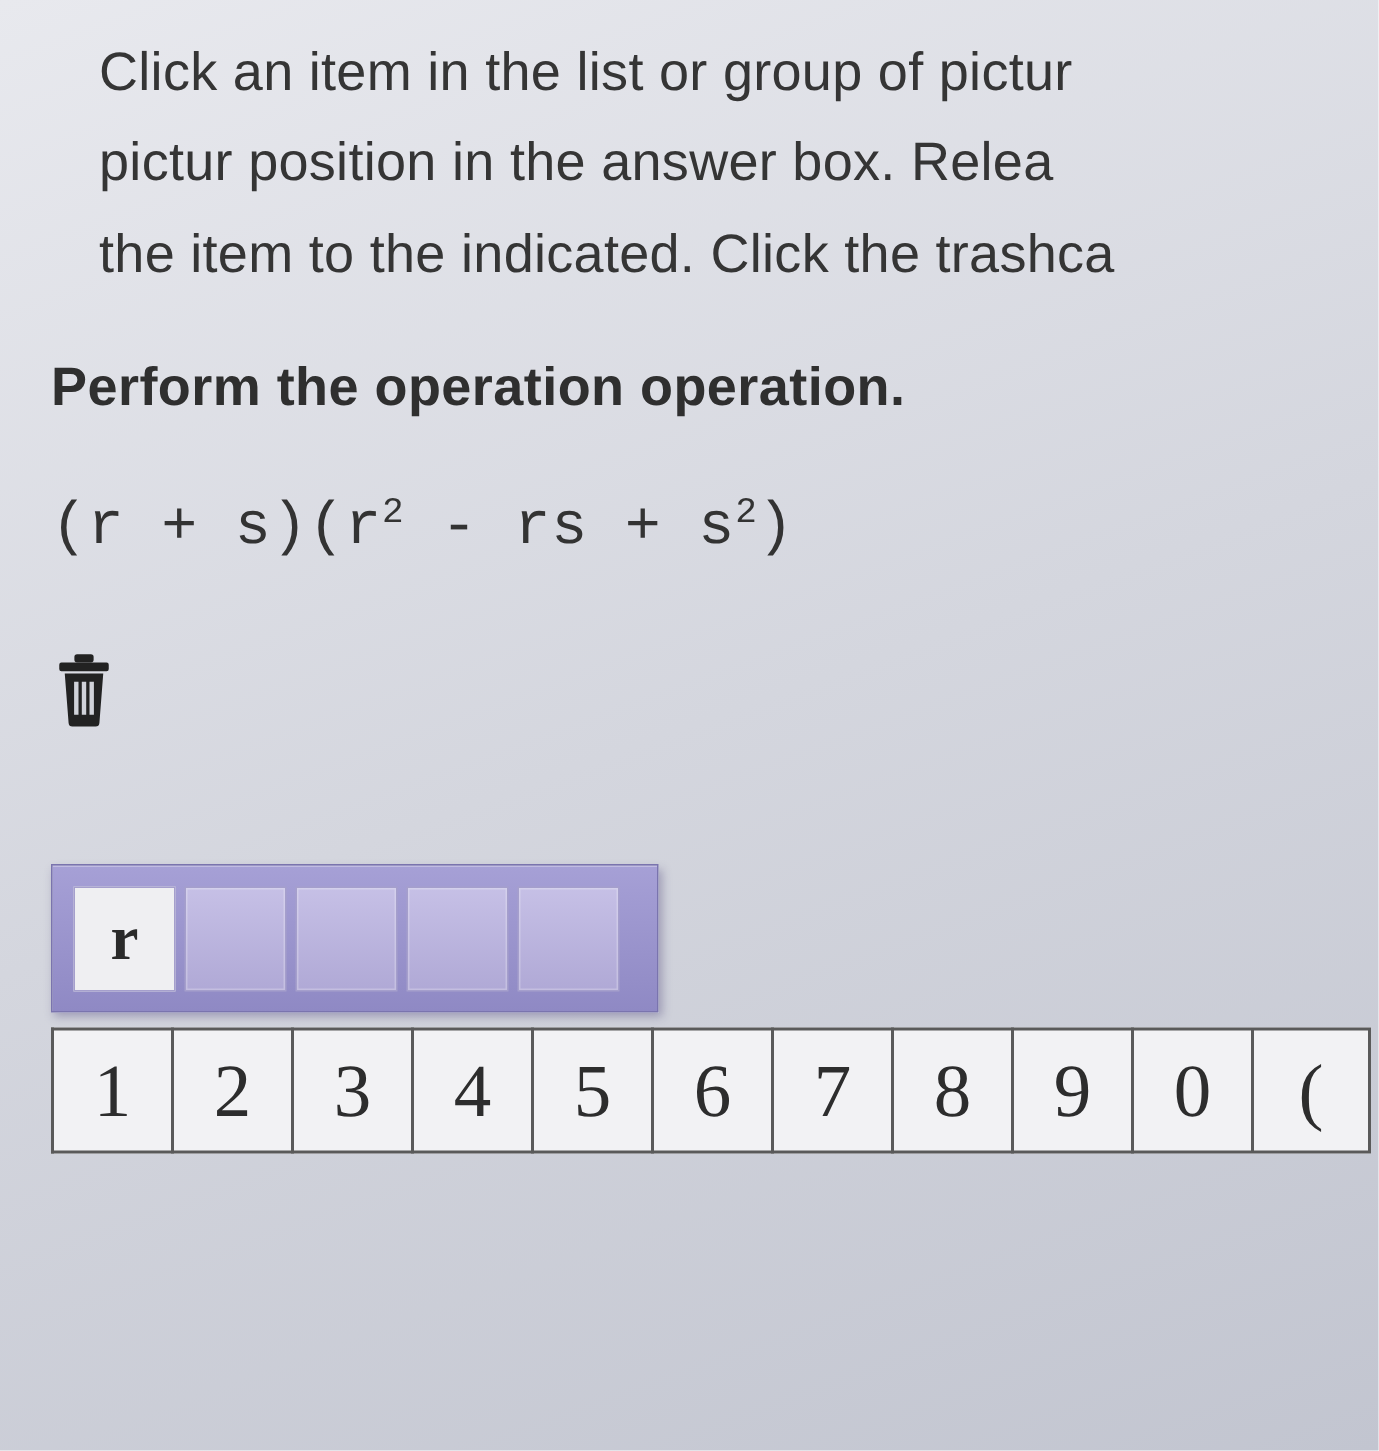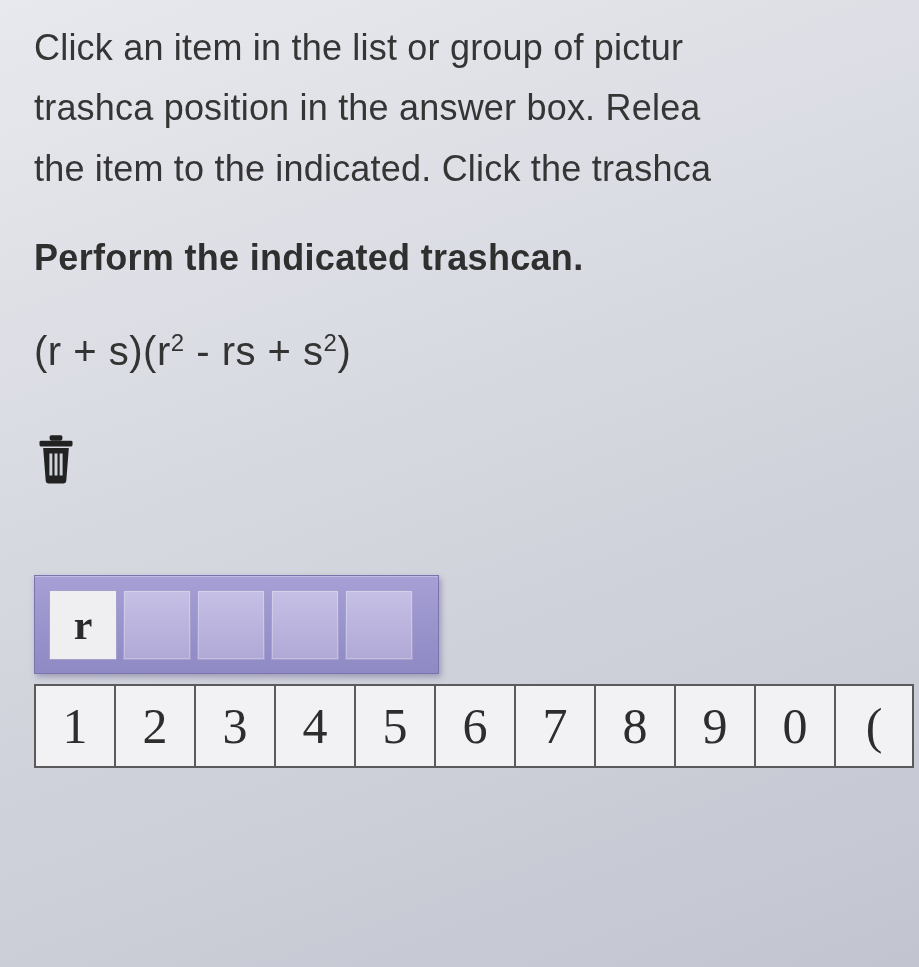--- a/index.html
+++ b/index.html
@@ -12,30 +12,30 @@
     position: relative;
   }
   .instructions {
     font-size: 36px;
     line-height: 1.68;
     color: #353535;
     letter-spacing: 0.2px;
     white-space: nowrap;
     overflow: hidden;
   }
-  .instructions .line { display: block; }
+  .instructions .line { display: block; margin-left: 32px; }
   .prompt {
     font-size: 36px;
     font-weight: 700;
     color: #2f2f2f;
     margin-top: 38px;
     letter-spacing: 0.3px;
   }
   .expression {
-    font-family: Liberation Sans, sans-serif;
+    font-family: Liberation Mono, monospace;
     font-size: 40px;
     color: #333;
     margin-top: 50px;
     letter-spacing: 0.5px;
   }
   .expression sup { font-size: 24px; vertical-align: super; }
   .trash {
     margin-top: 58px;
     width: 44px;
     height: 52px;
@@ -94,25 +94,25 @@
     font-weight: 400;
     cursor: pointer;
   }
   .key:last-child { border-right-width: 2px; }
 </style>
 </head>
 <body>
 
 <div class="instructions">
   <span class="line">Click an item in the list or group of pictur</span>
-  <span class="line">trashca position in the answer box. Relea</span>
+  <span class="line">pictur position in the answer box. Relea</span>
   <span class="line">the item to the indicated. Click the trashca</span>
 </div>
 
-<div class="prompt">Perform the indicated trashcan.</div>
+<div class="prompt">Perform the operation operation.</div>
 
 <div class="expression">
   <span>(</span><span>r</span><span> + </span><span>s</span><span>)</span><span>(</span><span>r</span><sup>2</sup><span> - </span><span>r</span><span>s</span><span> + </span><span>s</span><sup>2</sup><span>)</span>
 </div>
 
 <div class="trash">
   <svg viewBox="0 0 24 28">
     <rect x="3" y="4" width="18" height="3.2" rx="0.8" fill="currentColor"></rect>
     <rect x="8.5" y="1" width="7" height="3" rx="1" fill="currentColor"></rect>
     <path d="M5 8 H19 L17.6 26 A1.4 1.4 0 0 1 16.2 27.3 H7.8 A1.4 1.4 0 0 1 6.4 26 Z" fill="currentColor"></path>

